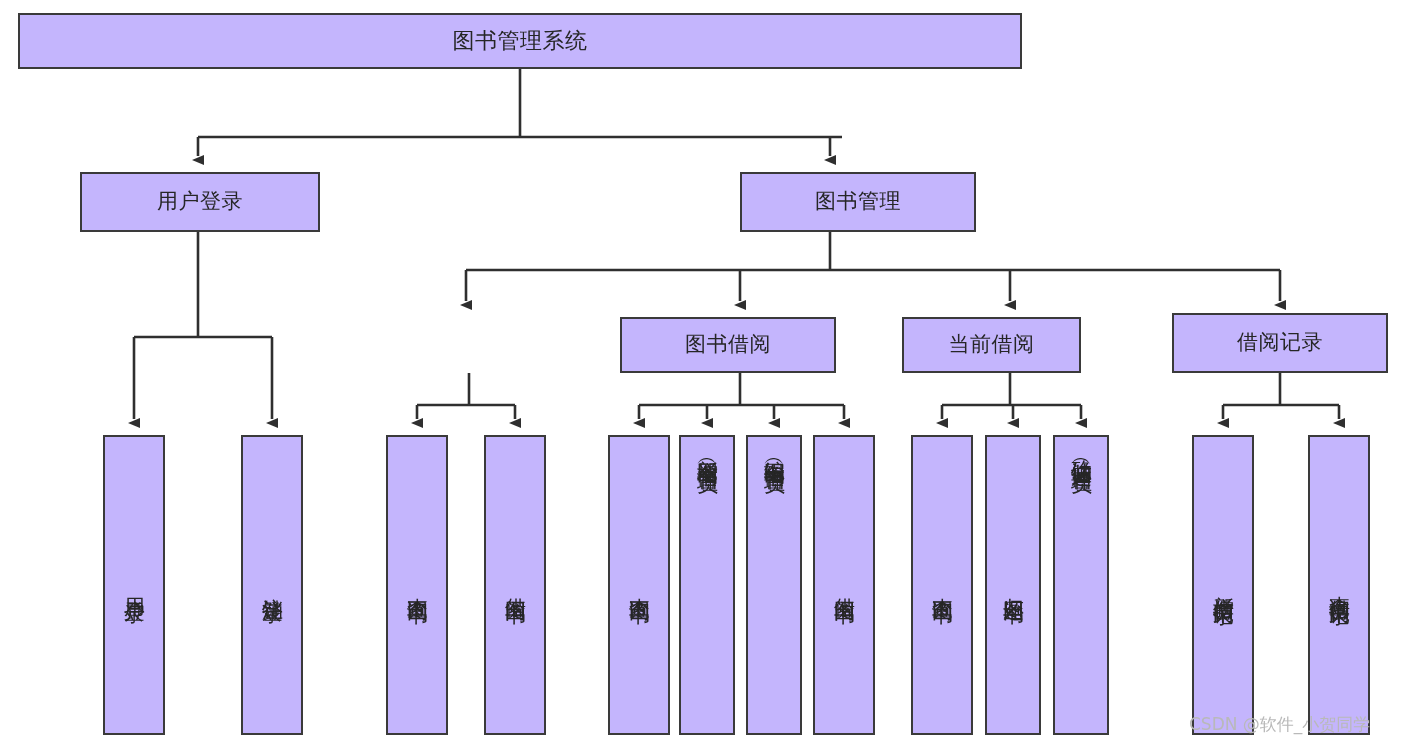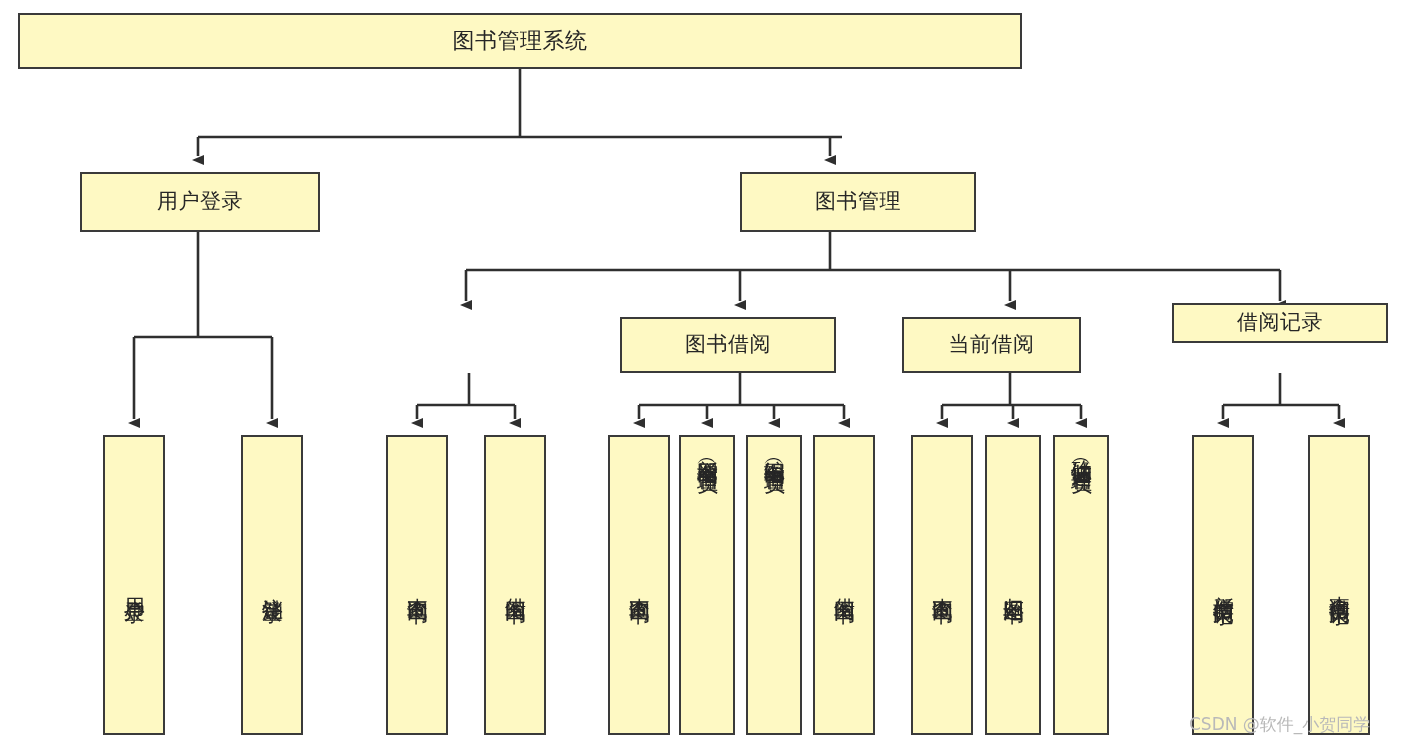--- a/index.html
+++ b/index.html
@@ -23,21 +23,21 @@
     position: absolute;
     left: 0;
     top: 0;
     width: 1405px;
     height: 747px;
     pointer-events: none;
   }
   .node {
     position: absolute;
     box-sizing: border-box;
-    background: #fef9c3;
+    background: #c4b5fd;
     border: 2px solid #3a3a3a;
     display: flex;
     align-items: center;
     justify-content: center;
     overflow: hidden;
   }
   .node .label {
     color: #262626;
     text-align: center;
     line-height: 1.12;
@@ -138,21 +138,21 @@
   <div class="node horizontal" id="n-l1-1" style="left: 712px; top: 172px; width: 236px; height: 60px; margin-left: 28px;">
     <span class="label">图书管理</span>
   </div>
 
   <div class="node horizontal" id="n-l2-1" style="left: 620px; top: 317px; width: 216px; height: 56px;">
     <span class="label">图书借阅</span>
   </div>
   <div class="node horizontal" id="n-l2-2" style="left: 902px; top: 317px; width: 179px; height: 56px;">
     <span class="label">当前借阅</span>
   </div>
-  <div class="node horizontal" id="n-l2-3" style="left: 1172px; top: 303px; width: 216px; height: 40px;">
+  <div class="node horizontal" id="n-l2-3" style="left: 1172px; top: 313px; width: 216px; height: 60px;">
     <span class="label">借阅记录</span>
   </div>
 
   <div class="node vertical centered" id="n-leaf-0" style="left: 103px; top: 435px; width: 62px; height: 300px;">
     <span class="label">用户登录</span>
   </div>
   <div class="node vertical centered" id="n-leaf-1" style="left: 241px; top: 435px; width: 62px; height: 300px;">
     <span class="label">注销登录</span>
   </div>
   <div class="node vertical centered" id="n-leaf-2" style="left: 386px; top: 435px; width: 62px; height: 300px;">

